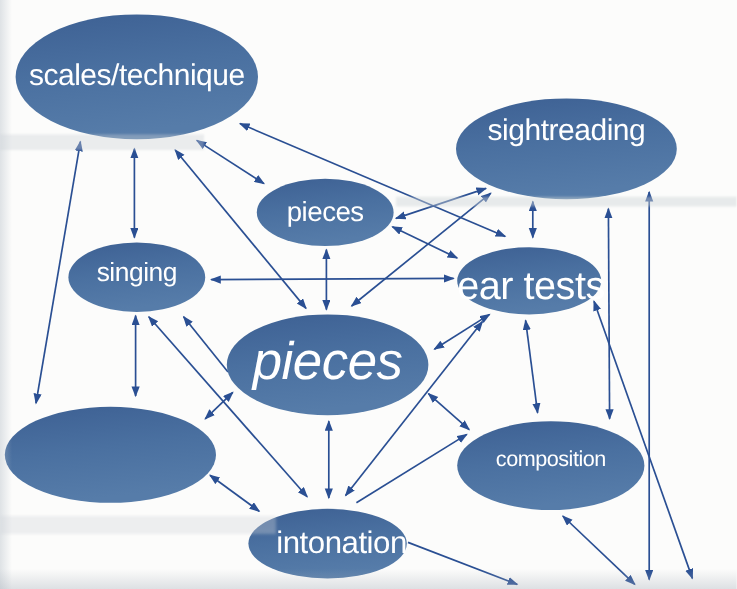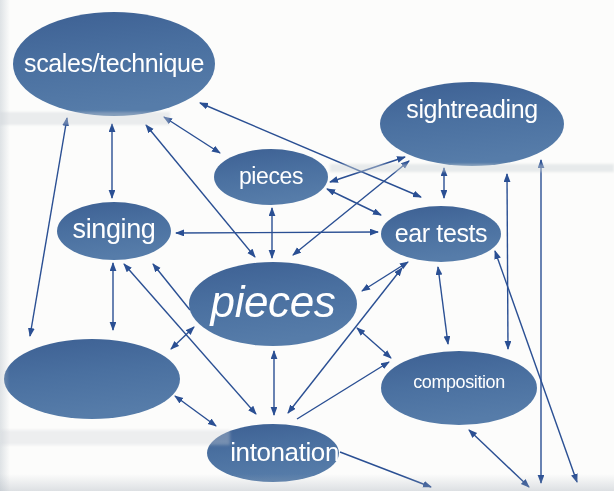--- a/index.html
+++ b/index.html
@@ -85,22 +85,22 @@
         <ellipse cx="273" cy="304" rx="84" ry="42" fill="url(#eg)"></ellipse>
         <ellipse cx="92" cy="379" rx="88" ry="40" fill="url(#eg)"></ellipse>
         <ellipse cx="459" cy="388" rx="78" ry="37" fill="url(#eg)"></ellipse>
         <ellipse cx="273" cy="453" rx="66" ry="29" fill="url(#eg)"></ellipse>
       </g>
   </svg>
 
   <div class="node-label" style="left: 13px; width: 202px; top: 48.5px; font-size: 25px;">scales/technique</div>
   <div class="node-label" style="left: 380px; width: 184px; top: 95px; font-size: 25px;">sightreading</div>
   <div class="node-label" style="left: 214px; width: 114px; top: 162.74px; font-size: 23px;">pieces</div>
-  <div class="node-label" style="left: 57px; width: 114px; top: 214.26px; font-size: 27px;">singing</div>
-  <div class="node-label" style="left: 381px; width: 120px; top: 218.5px; font-size: 25px;">ear tests</div>
+  <div class="node-label" style="left: 57px; width: 114px; top: 214.26px; font-size: 22px;">singing</div>
+  <div class="node-label" style="left: 381px; width: 120px; top: 218.5px; font-size: 33px;">ear tests</div>
   <div class="node-label" style="left: 189px; width: 168px; top: 276.72px; font-size: 44px; font-style: italic;">pieces</div>
   <div class="node-label" style="left: 381px; width: 156px; top: 371.88px; font-size: 18px;">composition</div>
   <div class="node-label" style="left: 207px; width: 132px; top: 436.88px; font-size: 26px; text-align: right;">intonation</div>
 
   <div class="scan scan-left"></div>
   <div class="scan scan-band1"></div>
   <div class="scan scan-band2"></div>
   <div class="scan scan-band3"></div>
   <div class="scan scan-bottom"></div>
 </div>

